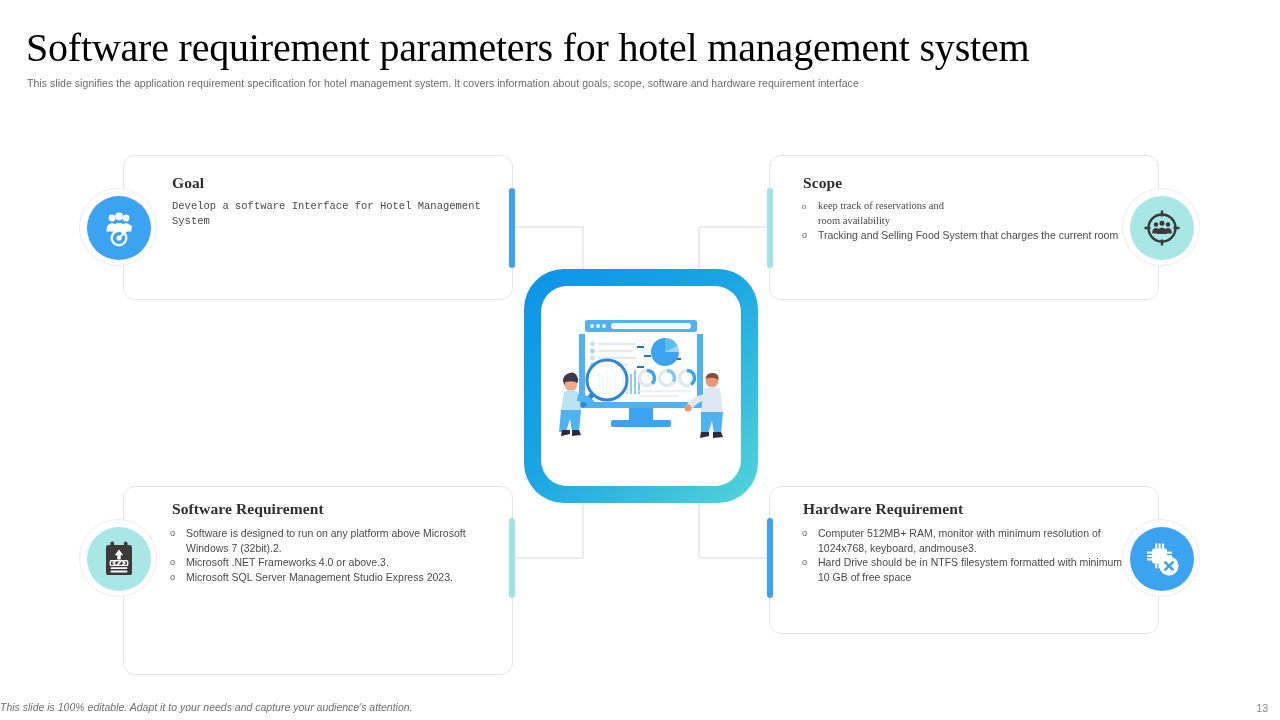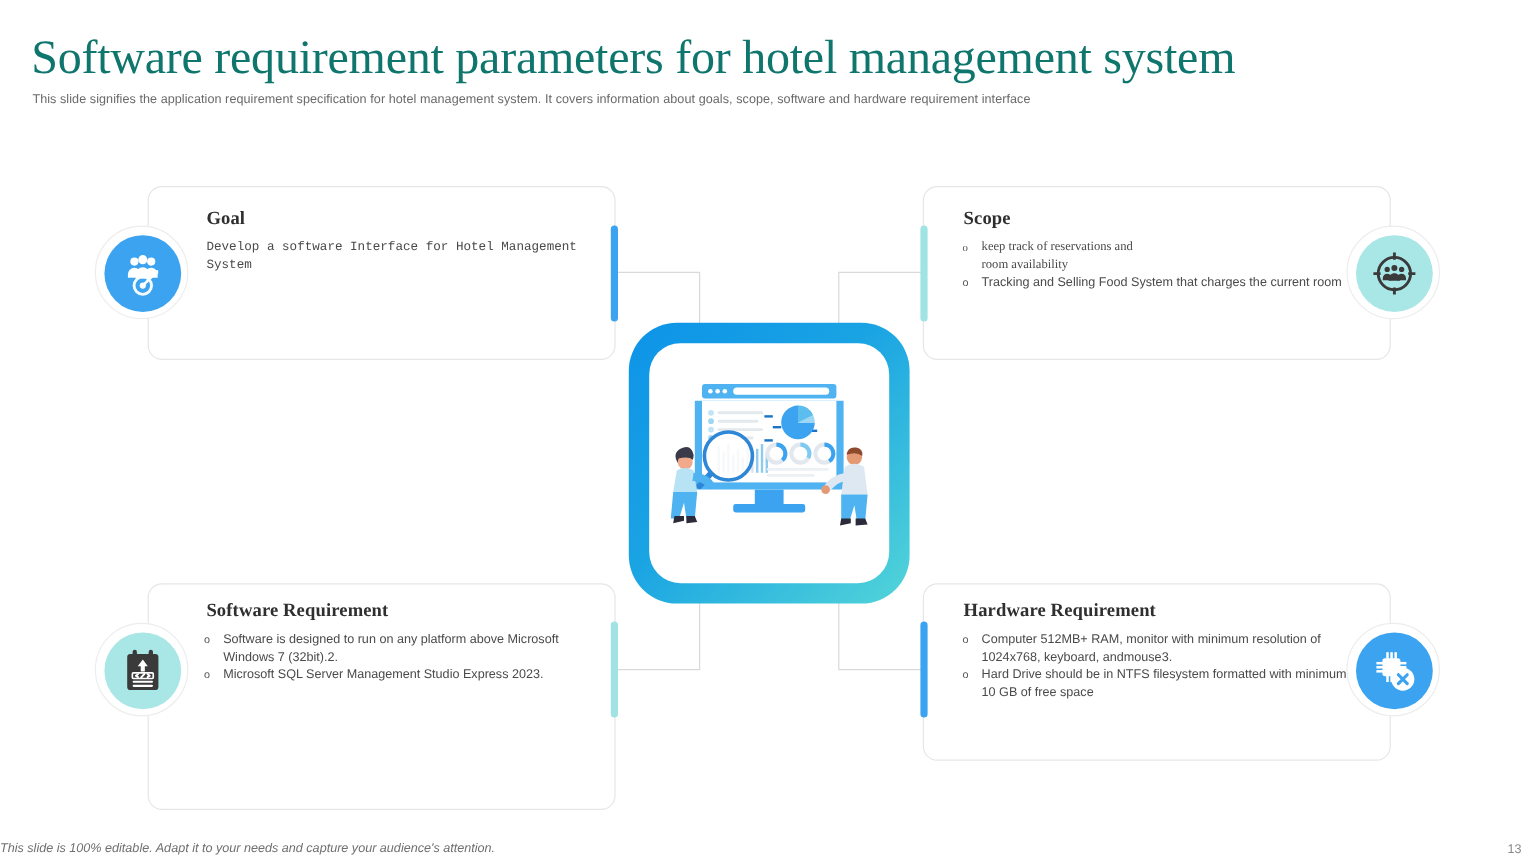--- a/index.html
+++ b/index.html
@@ -6,21 +6,21 @@
   body{
     width:1280px;height:720px;background:#ffffff;overflow:hidden;
     font-family:"Liberation Sans", sans-serif;
     position:relative;
   }
   
   #header{position:absolute;left:0;top:0;width:1280px;height:110px;}
   #title{
     position:absolute;left:26px;top:26px;width:1200px;
     font-family:"Liberation Serif", serif;
-    font-size:40px;line-height:44px;color:#0f766e;font-weight:400;
+    font-size:40px;line-height:44px;color:#000000;font-weight:400;
     letter-spacing:-0.2px;white-space:nowrap;
   }
   #subtitle{
     position:absolute;left:27px;top:76px;width:1160px;
     font-size:10.5px;line-height:14px;color:#6a6a6a;font-weight:400;
     letter-spacing:0.05px;white-space:nowrap;
   }
   #connect-svg{position:absolute;left:0;top:0;width:1280px;height:720px;pointer-events:none;}
 
   
@@ -159,20 +159,21 @@
       </g>
     </svg>
   </div>
 </div>
 
 <div class="card" id="card-software" style="left:123px;top:486px;width:390px;height:189px;">
   <div class="card-title" style="left:48px;top:13px;">Software Requirement</div>
   <div class="card-body" style="left:40px;top:39px;width:340px;">
     <ul class="bullets">
         <li style="white-space: pre-line;">Software is designed to run on any platform above Microsoft Windows 7 (32bit).2.</li>
+        <li style="white-space: pre-line;">Microsoft .NET Frameworks 4.0 or above.3.</li>
         <li style="white-space: pre-line;">Microsoft SQL Server Management Studio Express 2023.</li>
       </ul>
   </div>
   <div class="accent-bar" style="right:-3px;top:31px;height:80px;background:#9FE3E3;"></div>
 </div>
 <div class="icon-circle" style="left:79px;top:519px;">
   <div class="icon-inner" style="background:#A9E6E6;">
     <svg width="38" height="40" viewBox="0 0 38 40">
       <g fill="#3a3a3a">
         <rect x="6" y="6" width="26" height="30" rx="2.6"></rect>

